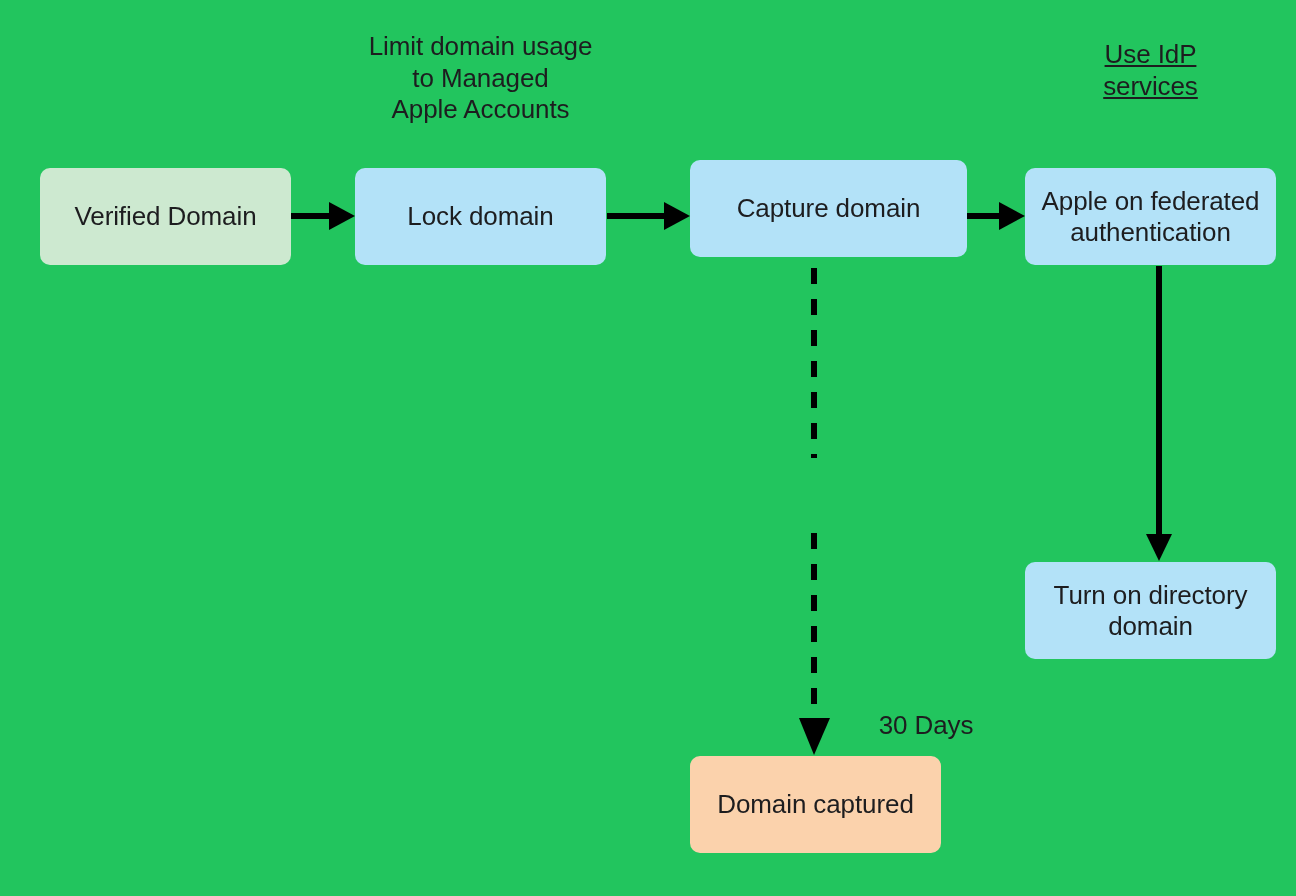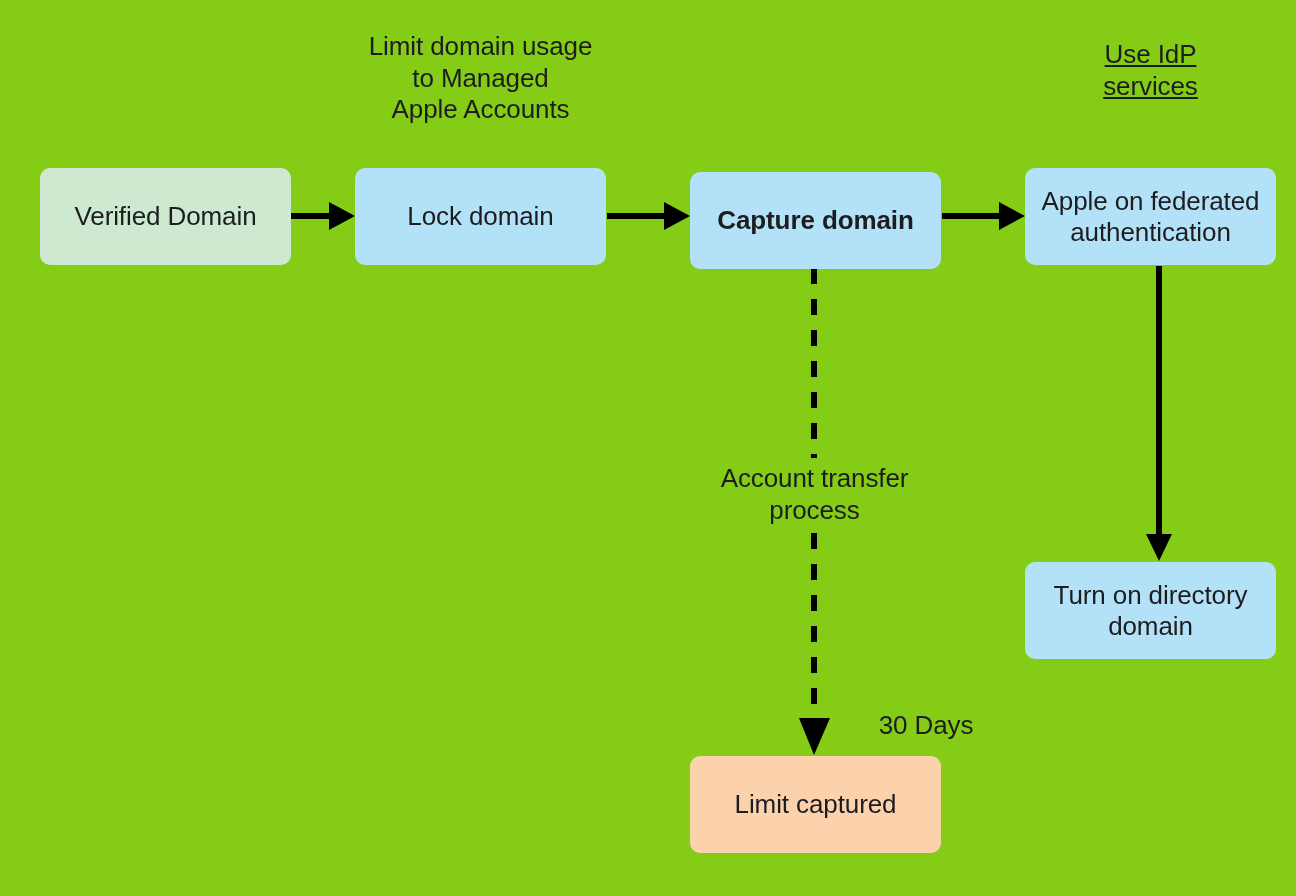--- a/index.html
+++ b/index.html
@@ -11,21 +11,21 @@
     width: 1296px;
     height: 896px;
     font-family: "Liberation Sans", sans-serif;
     color: #1d1d1f;
     overflow: hidden;
   }
   #canvas {
     position: relative;
     width: 1296px;
     height: 896px;
-    background: #84cc16;
+    background: #22c55e;
   }
   .node {
     position: absolute;
     border-radius: 10px;
     display: flex;
     align-items: center;
     justify-content: center;
     text-align: center;
     font-size: 26px;
     line-height: 1.18;
@@ -94,26 +94,24 @@
       <polygon points="799,718 830,718 814,755" fill="#000000"></polygon>
     </g>
   </svg>
 
   <div class="caption" style="left:355px; top:31px; width:251px;">Limit domain usage
 to Managed
 Apple Accounts</div>
   <div class="caption" style="left:1025px; top:39px; width:251px;text-decoration:underline;">Use IdP
 services</div>
 
-  <div class="edge-label" style="left:689px; top:463px; width:251px; text-align:center;">Account transfer
-process</div>
   <div class="edge-label" style="left:846px; top:710px; width:160px; text-align:center;">30 Days</div>
 
   <div class="node" style="left:40px; top:168px; width:251px; height:97px; background:#cde9d0;">Verified Domain</div>
   <div class="node" style="left:355px; top:168px; width:251px; height:97px; background:#b3e2f8;">Lock domain</div>
-  <div class="node" style="left:690px; top:172px; width:251px; height:97px; background:#b3e2f8;font-weight:bold;">Capture domain</div>
+  <div class="node" style="left:690px; top:160px; width:277px; height:97px; background:#b3e2f8;">Capture domain</div>
   <div class="node" style="left:1025px; top:168px; width:251px; height:97px; background:#b3e2f8; white-space:pre-line;">Apple on federated
 authentication</div>
   <div class="node" style="left:1025px; top:562px; width:251px; height:97px; background:#b3e2f8; white-space:pre-line;">Turn on directory
 domain</div>
-  <div class="node" style="left:690px; top:756px; width:251px; height:97px; background:#fbd2ac;">Limit captured</div>
+  <div class="node" style="left:690px; top:756px; width:251px; height:97px; background:#fbd2ac;">Domain captured</div>
 
 </div>
 
 </body></html>

